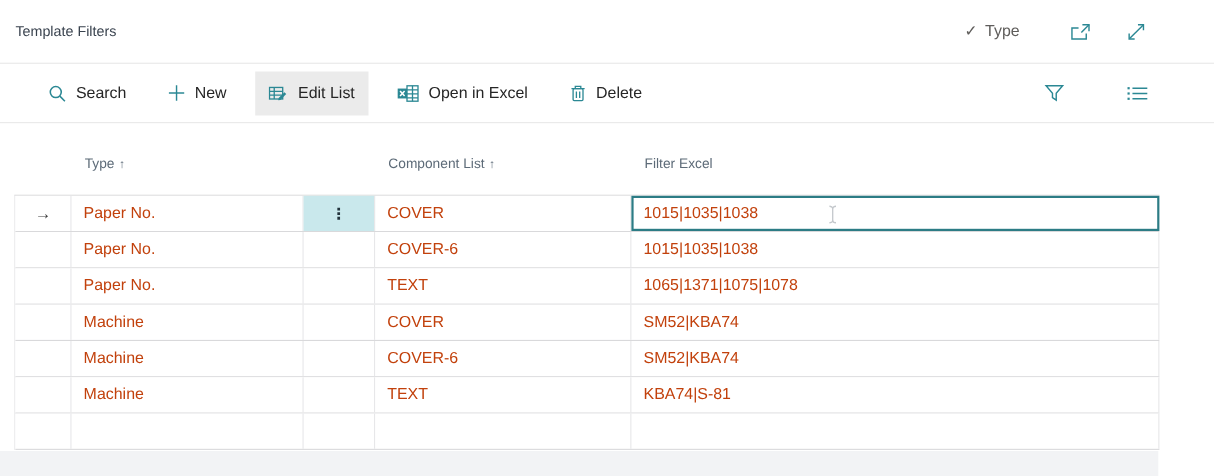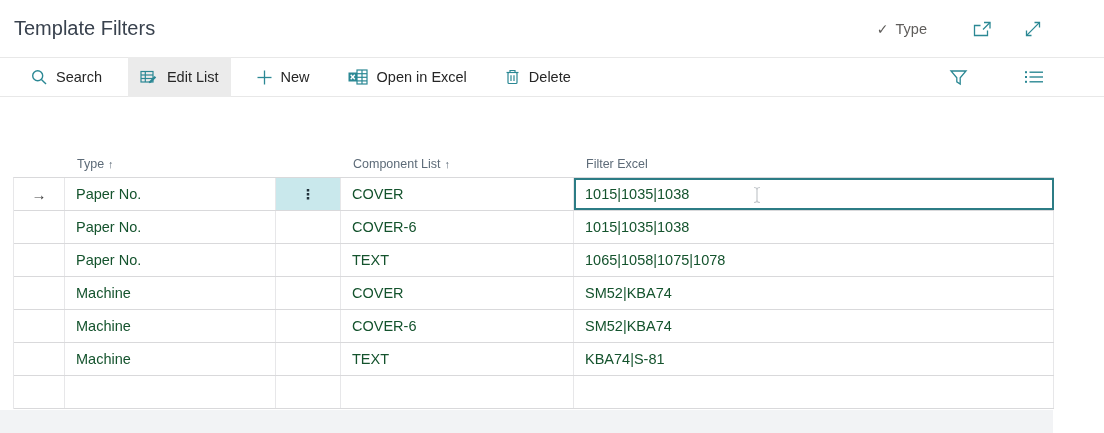--- a/index.html
+++ b/index.html
@@ -8,52 +8,52 @@
     background:#ffffff;
     font-family:"Liberation Sans","DejaVu Sans",sans-serif;
     color:#242424;
   }
   button{background:none;border:none;font:inherit;color:inherit;cursor:pointer;display:inline-flex;align-items:center;}
 
   
   .titlebar{position:absolute;top:0;left:0;width:1104px;height:57px;
     display:flex;align-items:center;justify-content:space-between;
     padding:0 60px 0 14px;box-sizing:border-box;}
-  .page-title{font-size:20px;color:#39424e;}
+  .page-title{font-size:13px;color:#39424e;}
   .titlebar-right{display:flex;align-items:center;}
   .saved{display:flex;align-items:center;gap:7px;color:#5f5d5b;font-size:14.5px;margin-right:44px;}
   .saved-check{font-size:14px;color:#5f5d5b;}
   .iconbtn{padding:2px;margin-left:28px;}
   .iconbtn:first-of-type{margin-left:0;}
 
   
-  .toolbar{position:absolute;top:57px;left:0;width:1104px;height:40px;
+  .toolbar{position:absolute;top:57px;left:0;width:1104px;height:55px;
     border-top:1px solid #e8e8e8;border-bottom:1px solid #e8e8e8;
     display:flex;align-items:center;justify-content:space-between;
-    padding:0 58px 0 19px;box-sizing:border-box;}
+    padding:0 58px 0 32px;box-sizing:border-box;}
   .toolbar-left{display:flex;align-items:center;gap:14px;}
   .toolbar-right{display:flex;align-items:center;gap:24px;}
   .tbtn{height:40px;padding:0 12px;gap:9px;font-size:14.5px;color:#262626;white-space:nowrap;}
   .tbtn.active{background:#ebebeb;}
   .tico{flex:0 0 auto;display:block;}
 
   
-  .col-headers{position:absolute;top:150px;left:13px;width:1040px;height:28px;
+  .col-headers{position:absolute;top:135px;left:13px;width:1040px;height:28px;
     display:grid;grid-template-columns:51px 211px 65px 233px 480px;
     align-items:end;font-size:12.5px;color:#5d6b78;}
   .h-cell{padding:0 0 7px 13px;white-space:nowrap;}
   .sort{margin-left:4px;font-size:11px;}
 
   
   .table{position:absolute;top:177px;left:13px;width:1040px;
     border-top:1px solid #d9d9db;border-left:1px solid #e7e7e9;box-sizing:content-box;}
   .row{display:grid;grid-template-columns:51px 211px 65px 233px 480px;
     height:32px;border-bottom:1px solid #d9d9db;background:#fff;}
   .cell{border-right:1px solid #e7e7e9;display:flex;align-items:center;
-    padding:0 11px;font-size:14.5px;color:#14532d;box-sizing:border-box;
+    padding:0 11px;font-size:14.5px;color:#c2410c;box-sizing:border-box;
     overflow:hidden;white-space:nowrap;}
   .cell.sel{justify-content:center;padding:0;color:#3f3f3f;font-size:15px;}
   .cell.menu{justify-content:center;padding:0;}
   .cell.menu.on{background:#c9e8ec;color:#22333c;font-weight:bold;font-size:14px;line-height:1;}
   .cell.focused{border:2px solid #2c7c85;padding:0 9px;}
 
   
   .footer{position:absolute;top:410px;left:0;width:1053px;height:23px;background:#f2f3f5;}
 
   
@@ -88,36 +88,36 @@
 
 <div class="toolbar">
   <div class="toolbar-left">
     <button class="tbtn">
       <svg class="tico" width="16" height="16" viewBox="0 0 16 16" fill="none" stroke="#2b8894" stroke-width="1.4">
         <circle cx="6.7" cy="6.7" r="5"></circle>
         <line x1="10.4" y1="10.4" x2="15" y2="15"></line>
       </svg>
       <span>Search</span>
     </button>
+    <button class="tbtn">
+      <svg class="tico" width="15" height="15" viewBox="0 0 15 15" fill="none" stroke="#2b8894" stroke-width="1.3">
+        <line x1="7.5" y1="0.5" x2="7.5" y2="14.5"></line>
+        <line x1="0.5" y1="7.5" x2="14.5" y2="7.5"></line>
+      </svg>
+      <span>New</span>
+    </button>
     <button class="tbtn active">
       <svg class="tico" width="18" height="16" viewBox="0 0 18 16" fill="none" stroke="#2b8894" stroke-width="1.2">
         <rect x="1" y="2.5" width="12" height="10.5"></rect>
         <line x1="1" y1="6" x2="13" y2="6"></line>
         <line x1="1" y1="9.5" x2="13" y2="9.5"></line>
         <line x1="5.3" y1="2.5" x2="5.3" y2="13"></line>
         <path d="M9.3 12.2 L14.6 6.9 L16.2 8.5 L10.9 13.8 L8.9 14.2 Z" fill="#2b8894" stroke="none"></path>
       </svg>
       <span>Edit List</span>
-    </button>
-    <button class="tbtn">
-      <svg class="tico" width="15" height="15" viewBox="0 0 15 15" fill="none" stroke="#2b8894" stroke-width="1.3">
-        <line x1="7.5" y1="0.5" x2="7.5" y2="14.5"></line>
-        <line x1="0.5" y1="7.5" x2="14.5" y2="7.5"></line>
-      </svg>
-      <span>New</span>
     </button>
     <button class="tbtn">
       <svg class="tico" width="20" height="16" viewBox="0 0 20 16" fill="none" stroke="#2b8894" stroke-width="1.2">
         <rect x="9" y="1" width="10" height="14"></rect>
         <line x1="9" y1="4.7" x2="19" y2="4.7"></line>
         <line x1="9" y1="8.3" x2="19" y2="8.3"></line>
         <line x1="9" y1="11.9" x2="19" y2="11.9"></line>
         <line x1="14" y1="1" x2="14" y2="15"></line>
         <rect x="0.5" y="3.5" width="8.5" height="9" fill="#2b8894" stroke="none"></rect>
         <line x1="2.7" y1="5.7" x2="6.8" y2="10.3" stroke="#ffffff" stroke-width="1.4"></line>
@@ -189,21 +189,21 @@
     <div class="cell menu"></div>
     <div class="cell">COVER-6</div>
     <div class="cell">1015|1035|1038</div>
   </div>
 
   <div class="row">
     <div class="cell sel"></div>
     <div class="cell">Paper No.</div>
     <div class="cell menu"></div>
     <div class="cell">TEXT</div>
-    <div class="cell">1065|1058|1075|1078</div>
+    <div class="cell">1065|1371|1075|1078</div>
   </div>
 
   <div class="row">
     <div class="cell sel"></div>
     <div class="cell">Machine</div>
     <div class="cell menu"></div>
     <div class="cell">COVER</div>
     <div class="cell">SM52|KBA74</div>
   </div>
 

